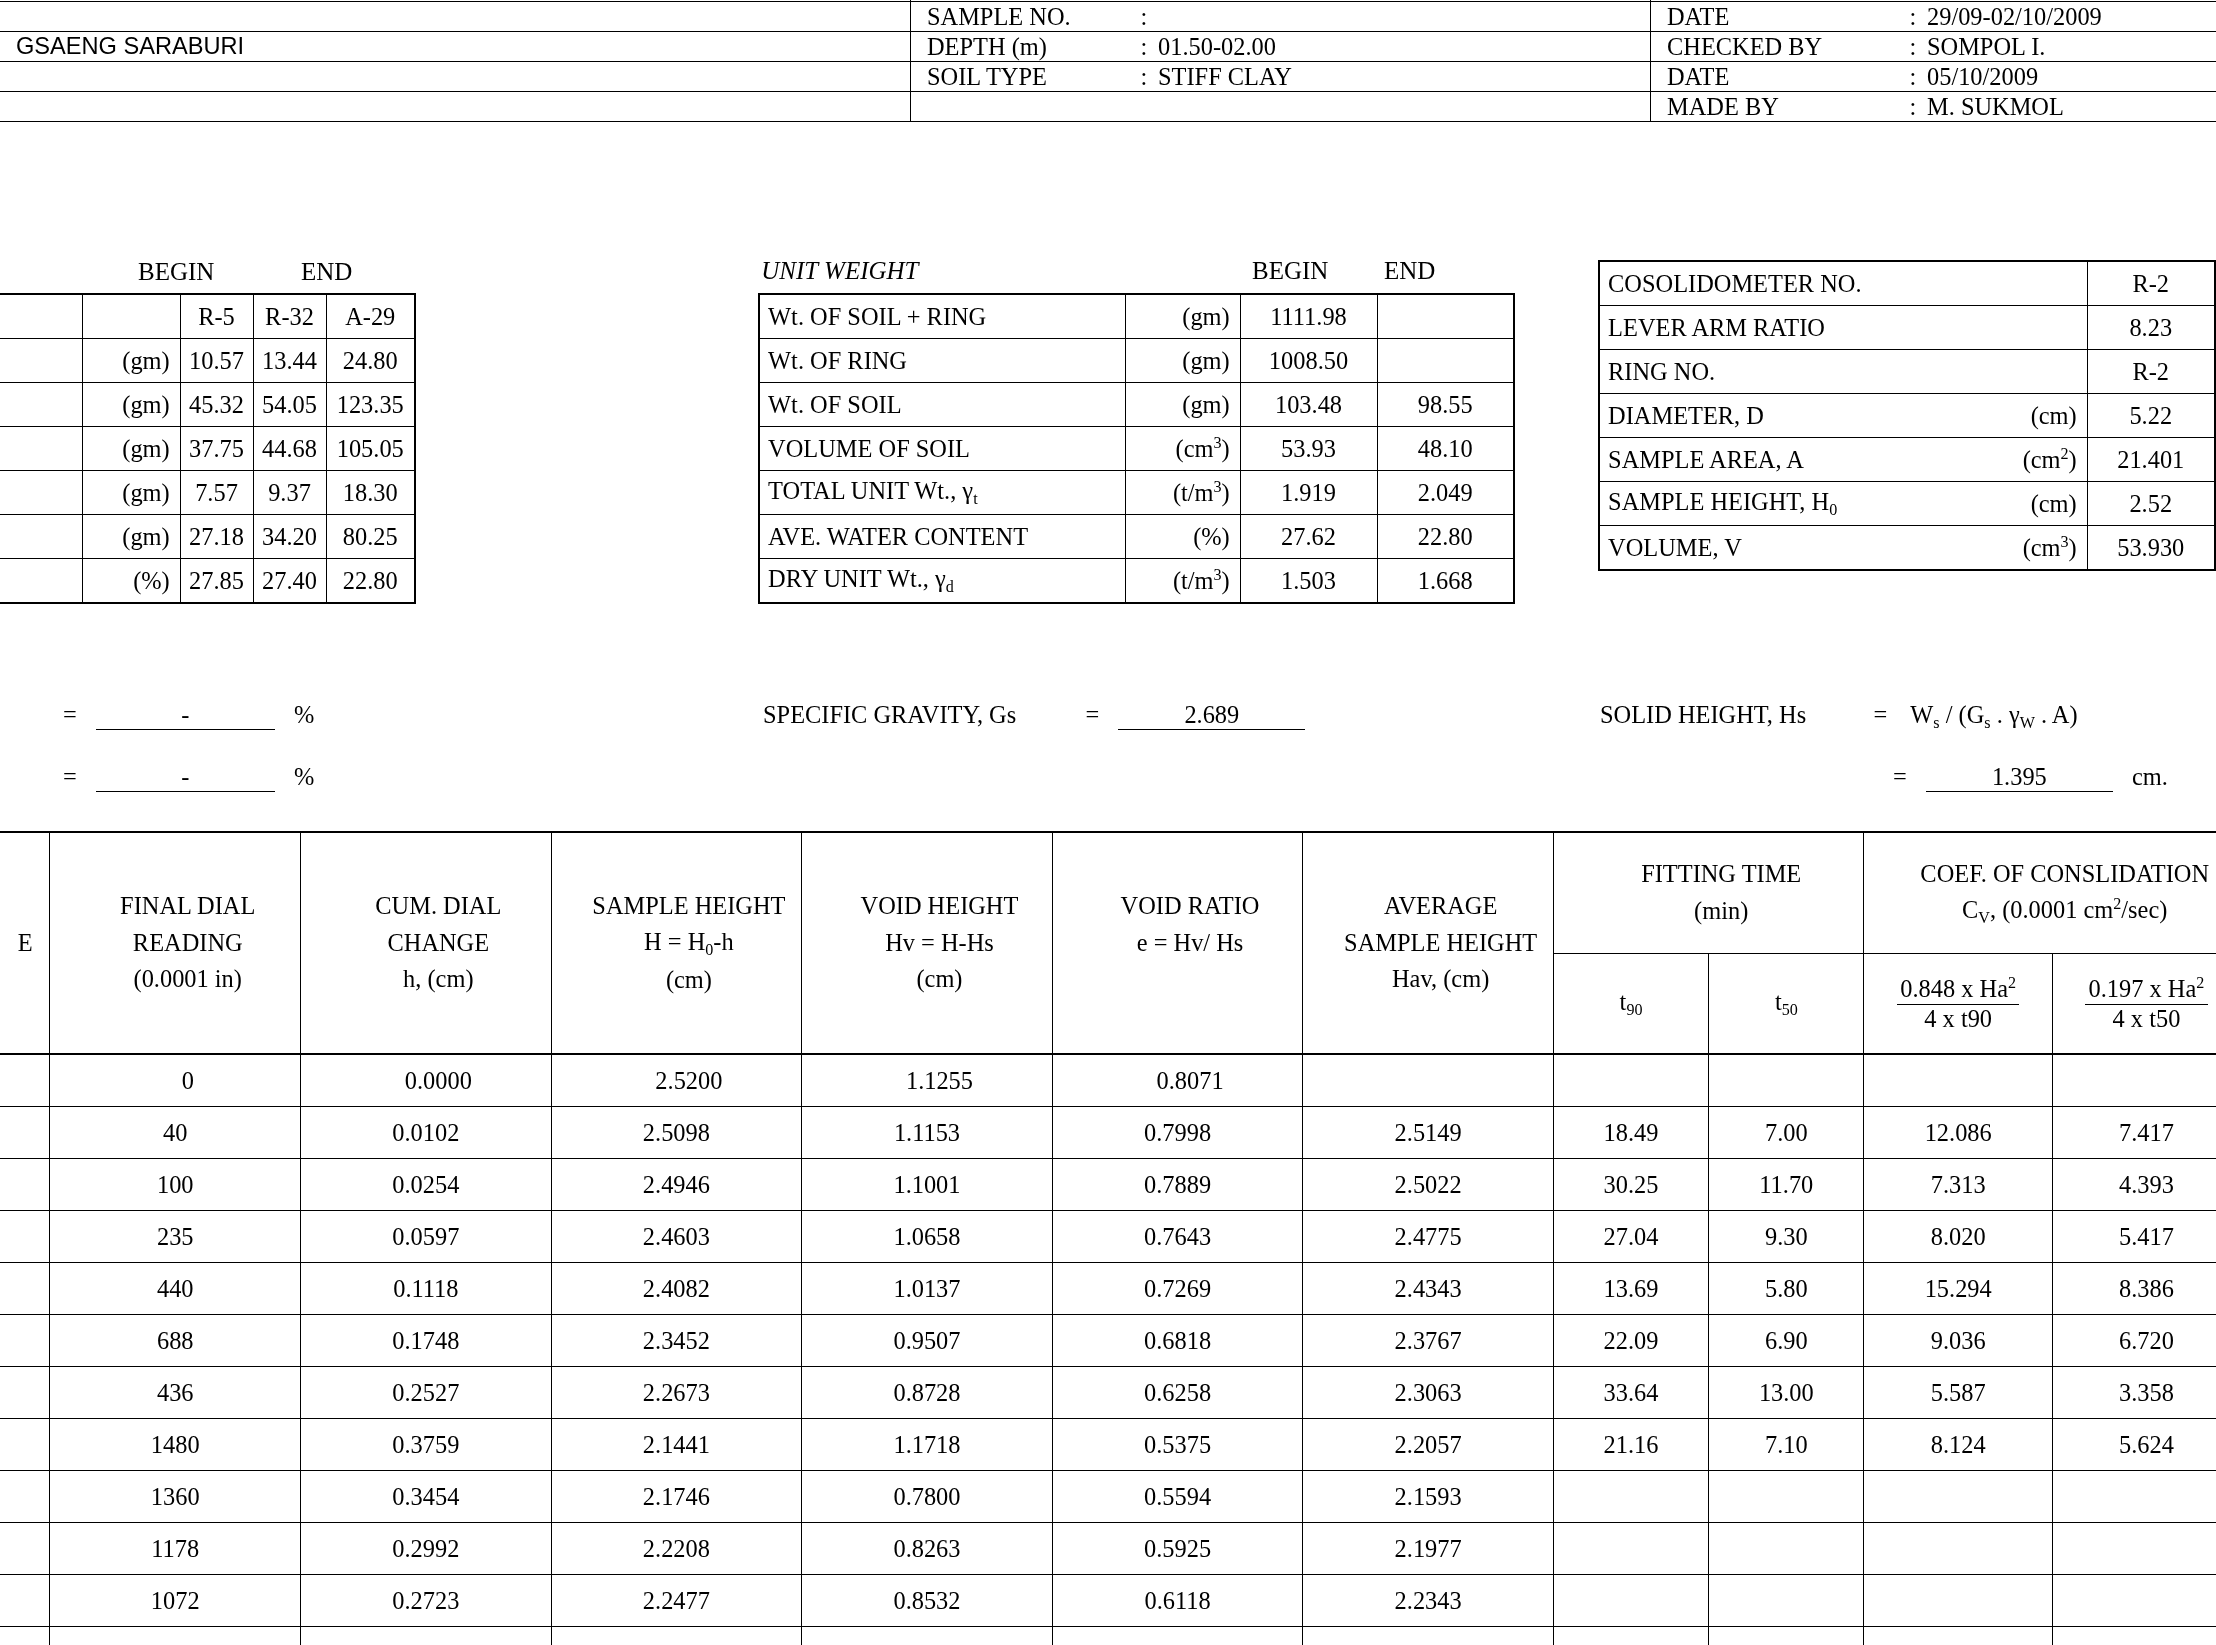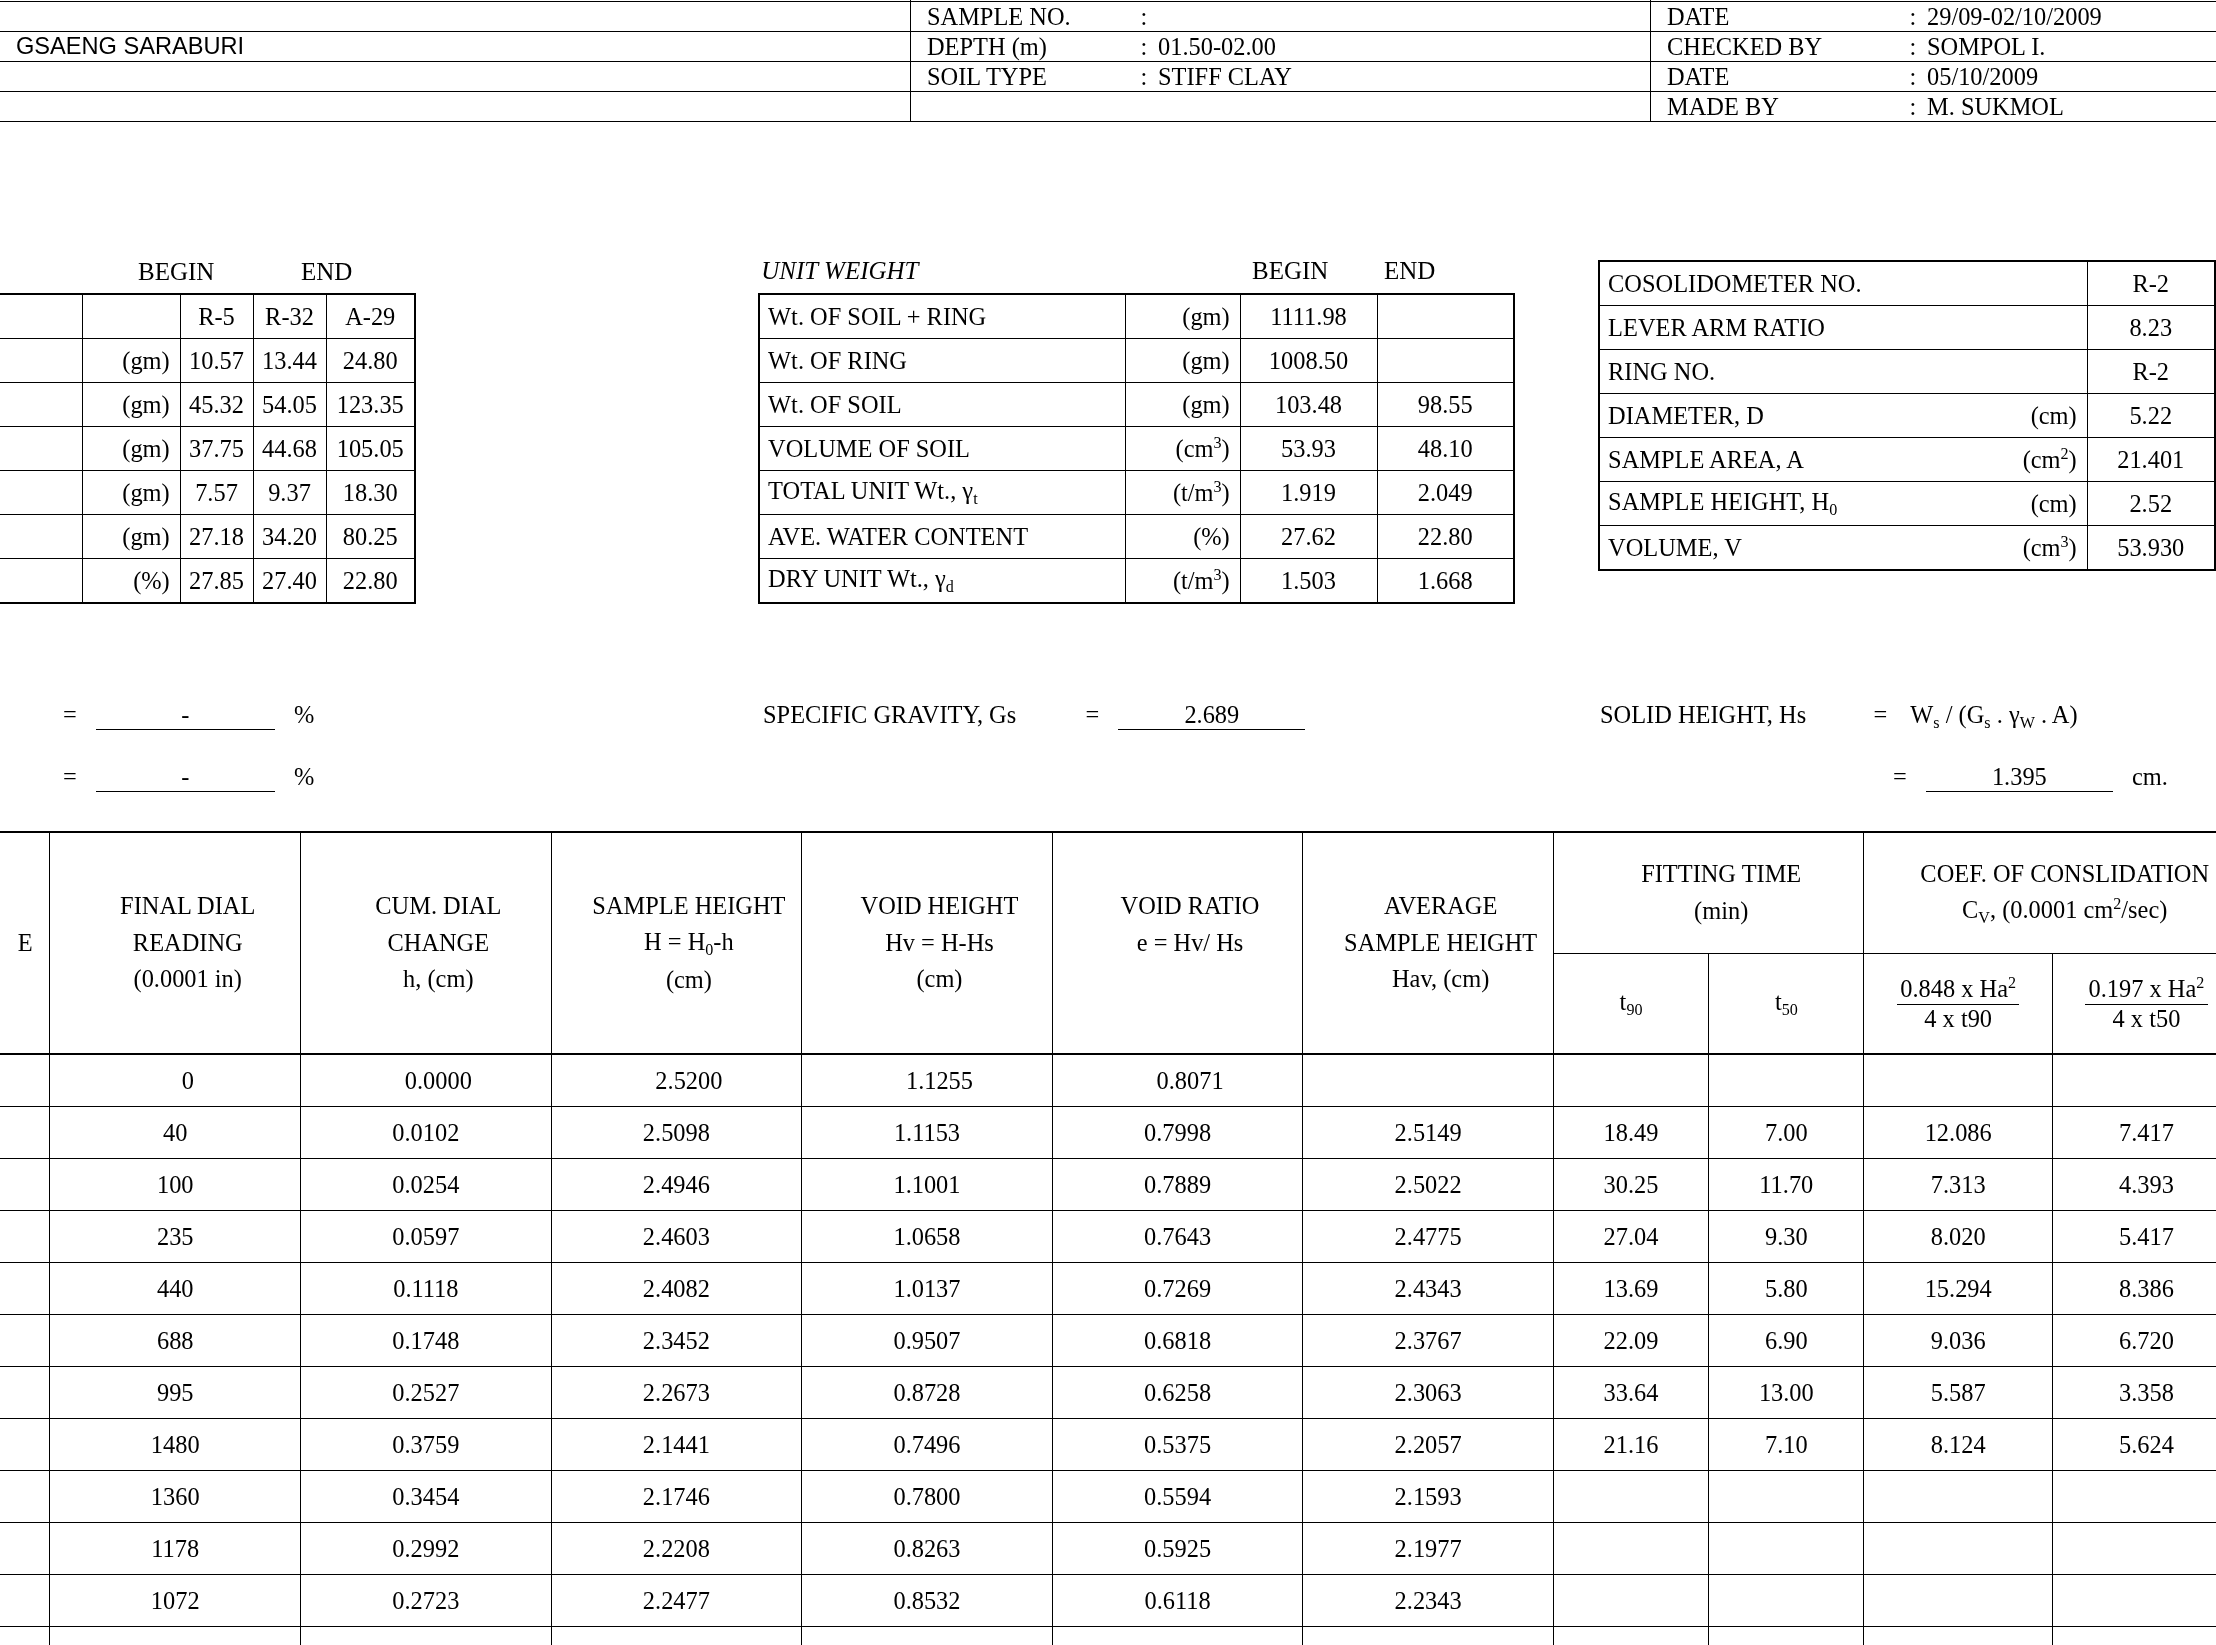--- a/index.html
+++ b/index.html
@@ -551,37 +551,37 @@
         <td class="row">0.9507</td>
         <td class="row">0.6818</td>
         <td class="row">2.3767</td>
         <td class="row">22.09</td>
         <td class="row">6.90</td>
         <td class="row">9.036</td>
         <td class="row thick-r">6.720</td>
       </tr>
       <tr>
         <td class="row thick-l"></td>
-        <td class="row">995</td>
+        <td class="row">436</td>
         <td class="row">0.2527</td>
         <td class="row">2.2673</td>
         <td class="row">0.8728</td>
         <td class="row">0.6258</td>
         <td class="row">2.3063</td>
         <td class="row">33.64</td>
         <td class="row">13.00</td>
         <td class="row">5.587</td>
         <td class="row thick-r">3.358</td>
       </tr>
       <tr>
         <td class="row thick-l"></td>
         <td class="row">1480</td>
         <td class="row">0.3759</td>
         <td class="row">2.1441</td>
-        <td class="row">0.7496</td>
+        <td class="row">1.1718</td>
         <td class="row">0.5375</td>
         <td class="row">2.2057</td>
         <td class="row">21.16</td>
         <td class="row">7.10</td>
         <td class="row">8.124</td>
         <td class="row thick-r">5.624</td>
       </tr>
       <tr>
         <td class="row thick-l"></td>
         <td class="row">1360</td>

